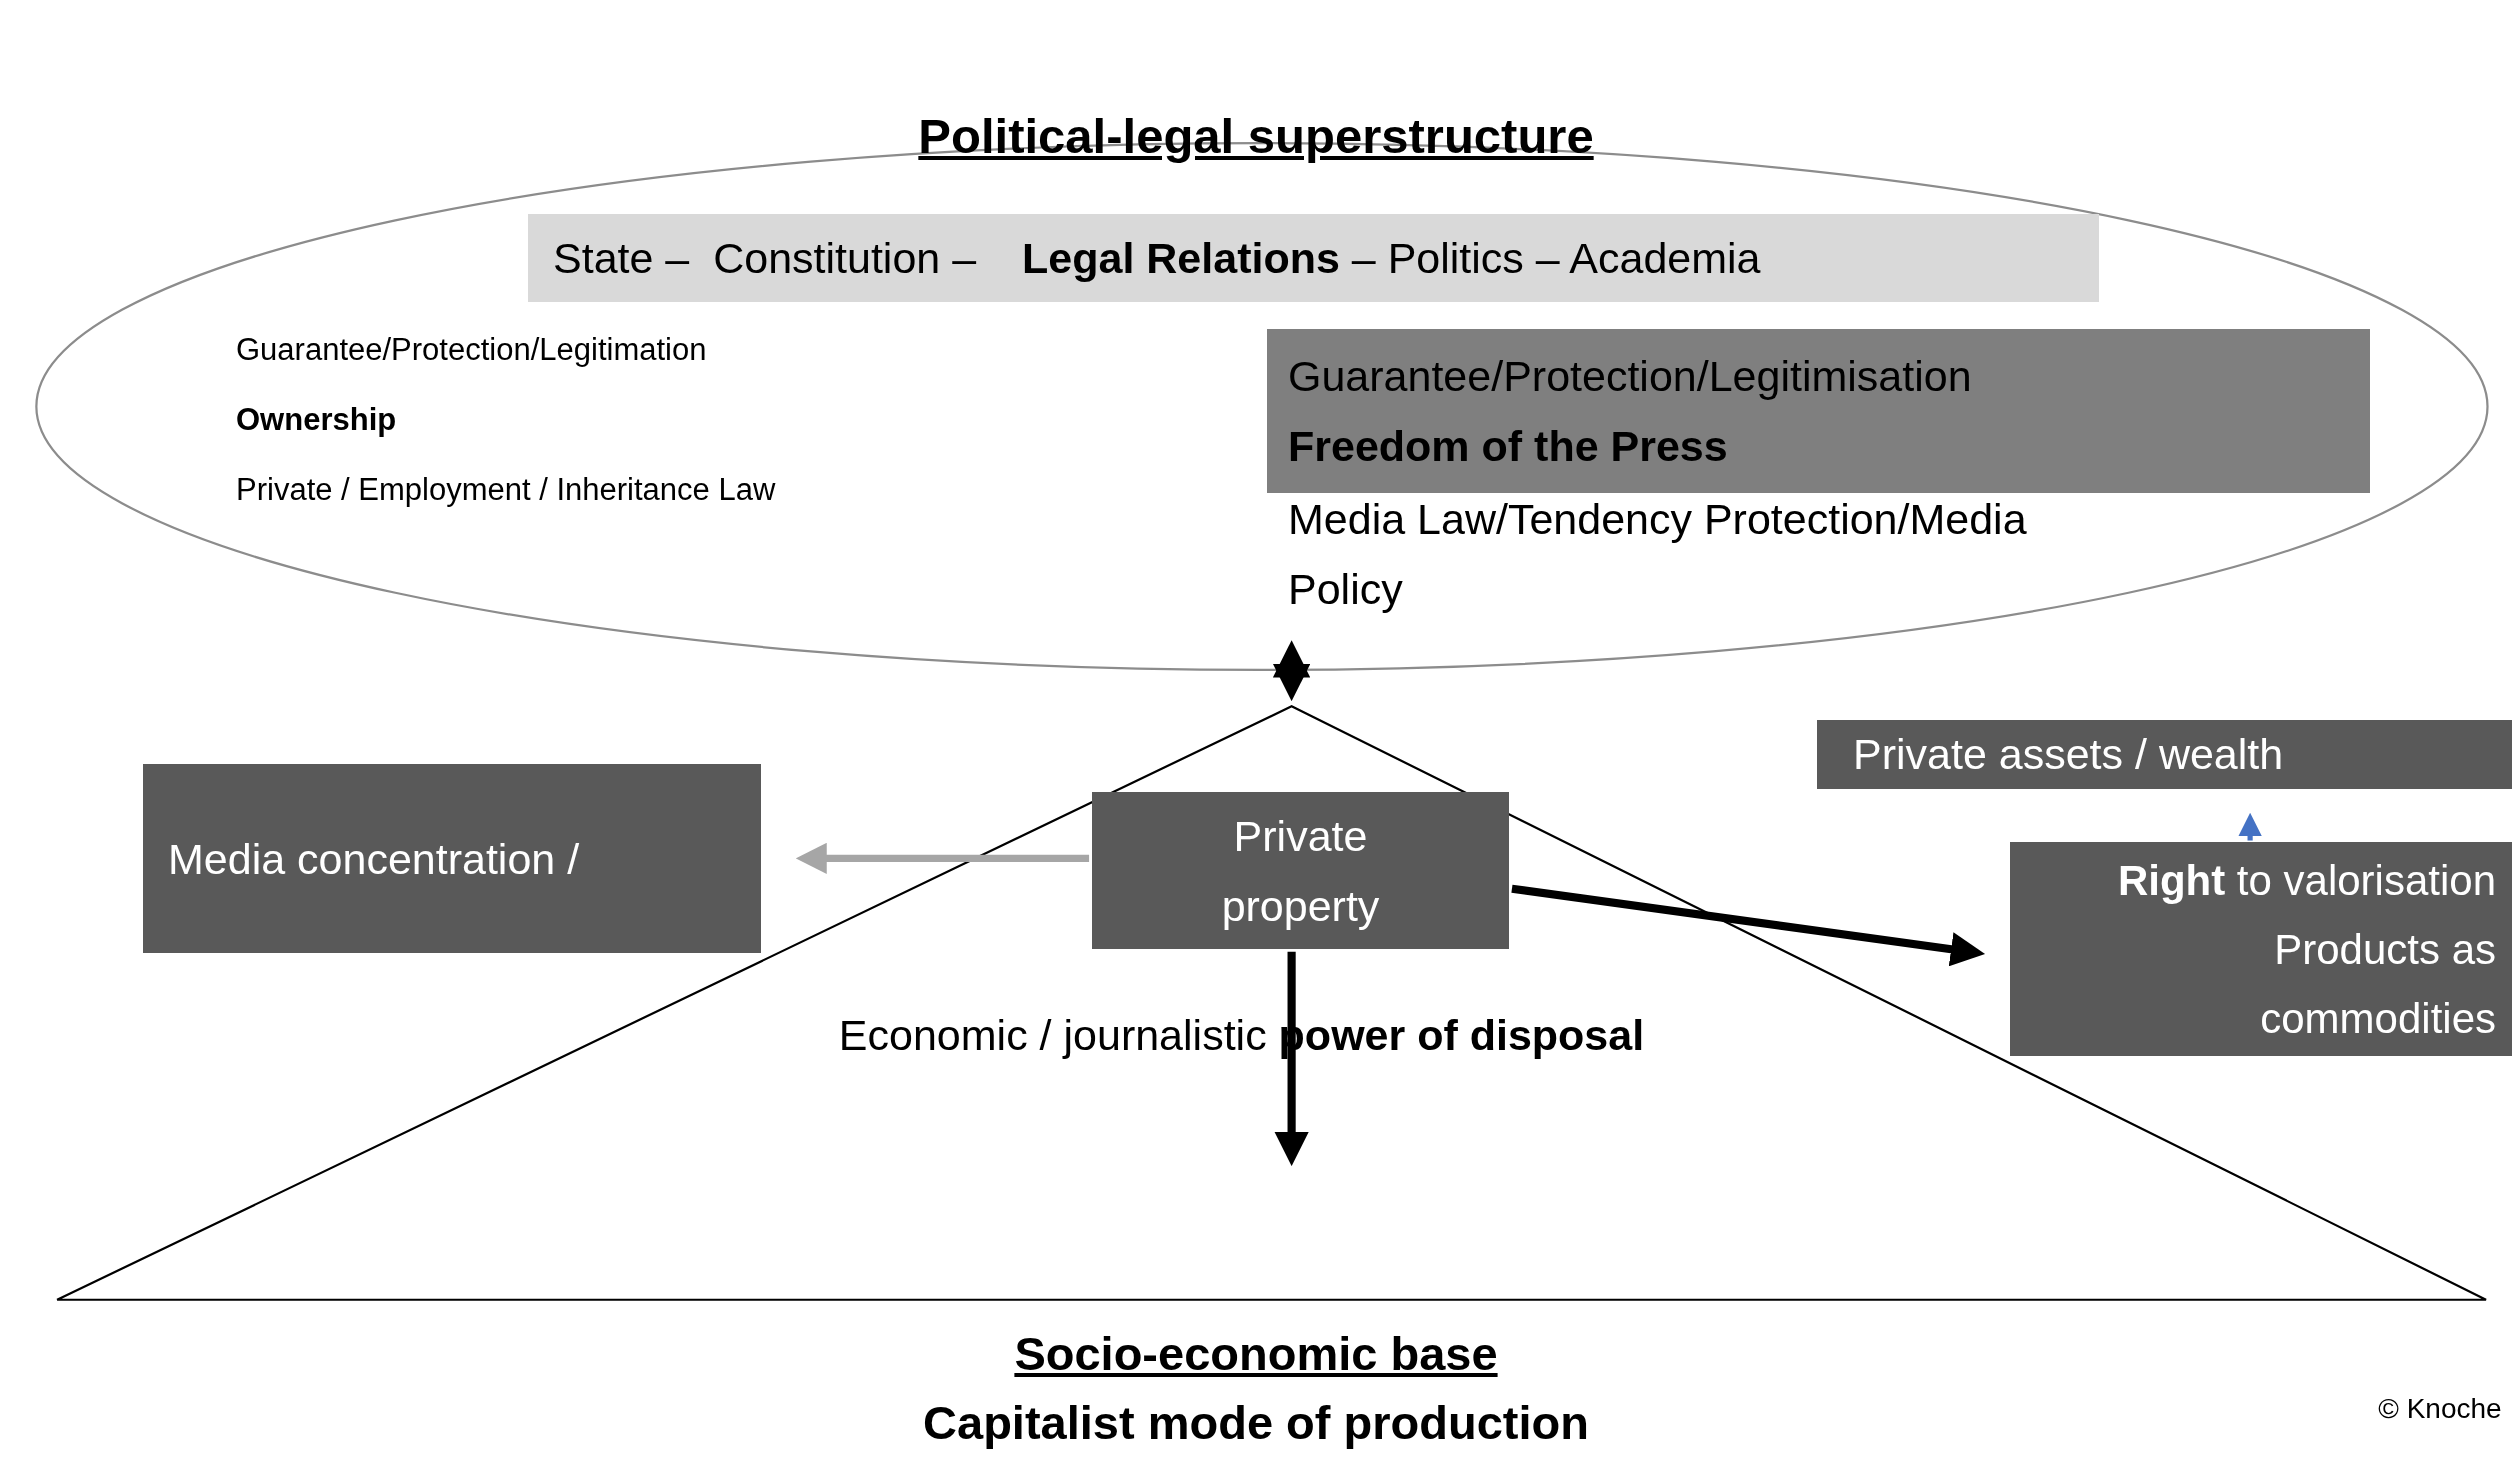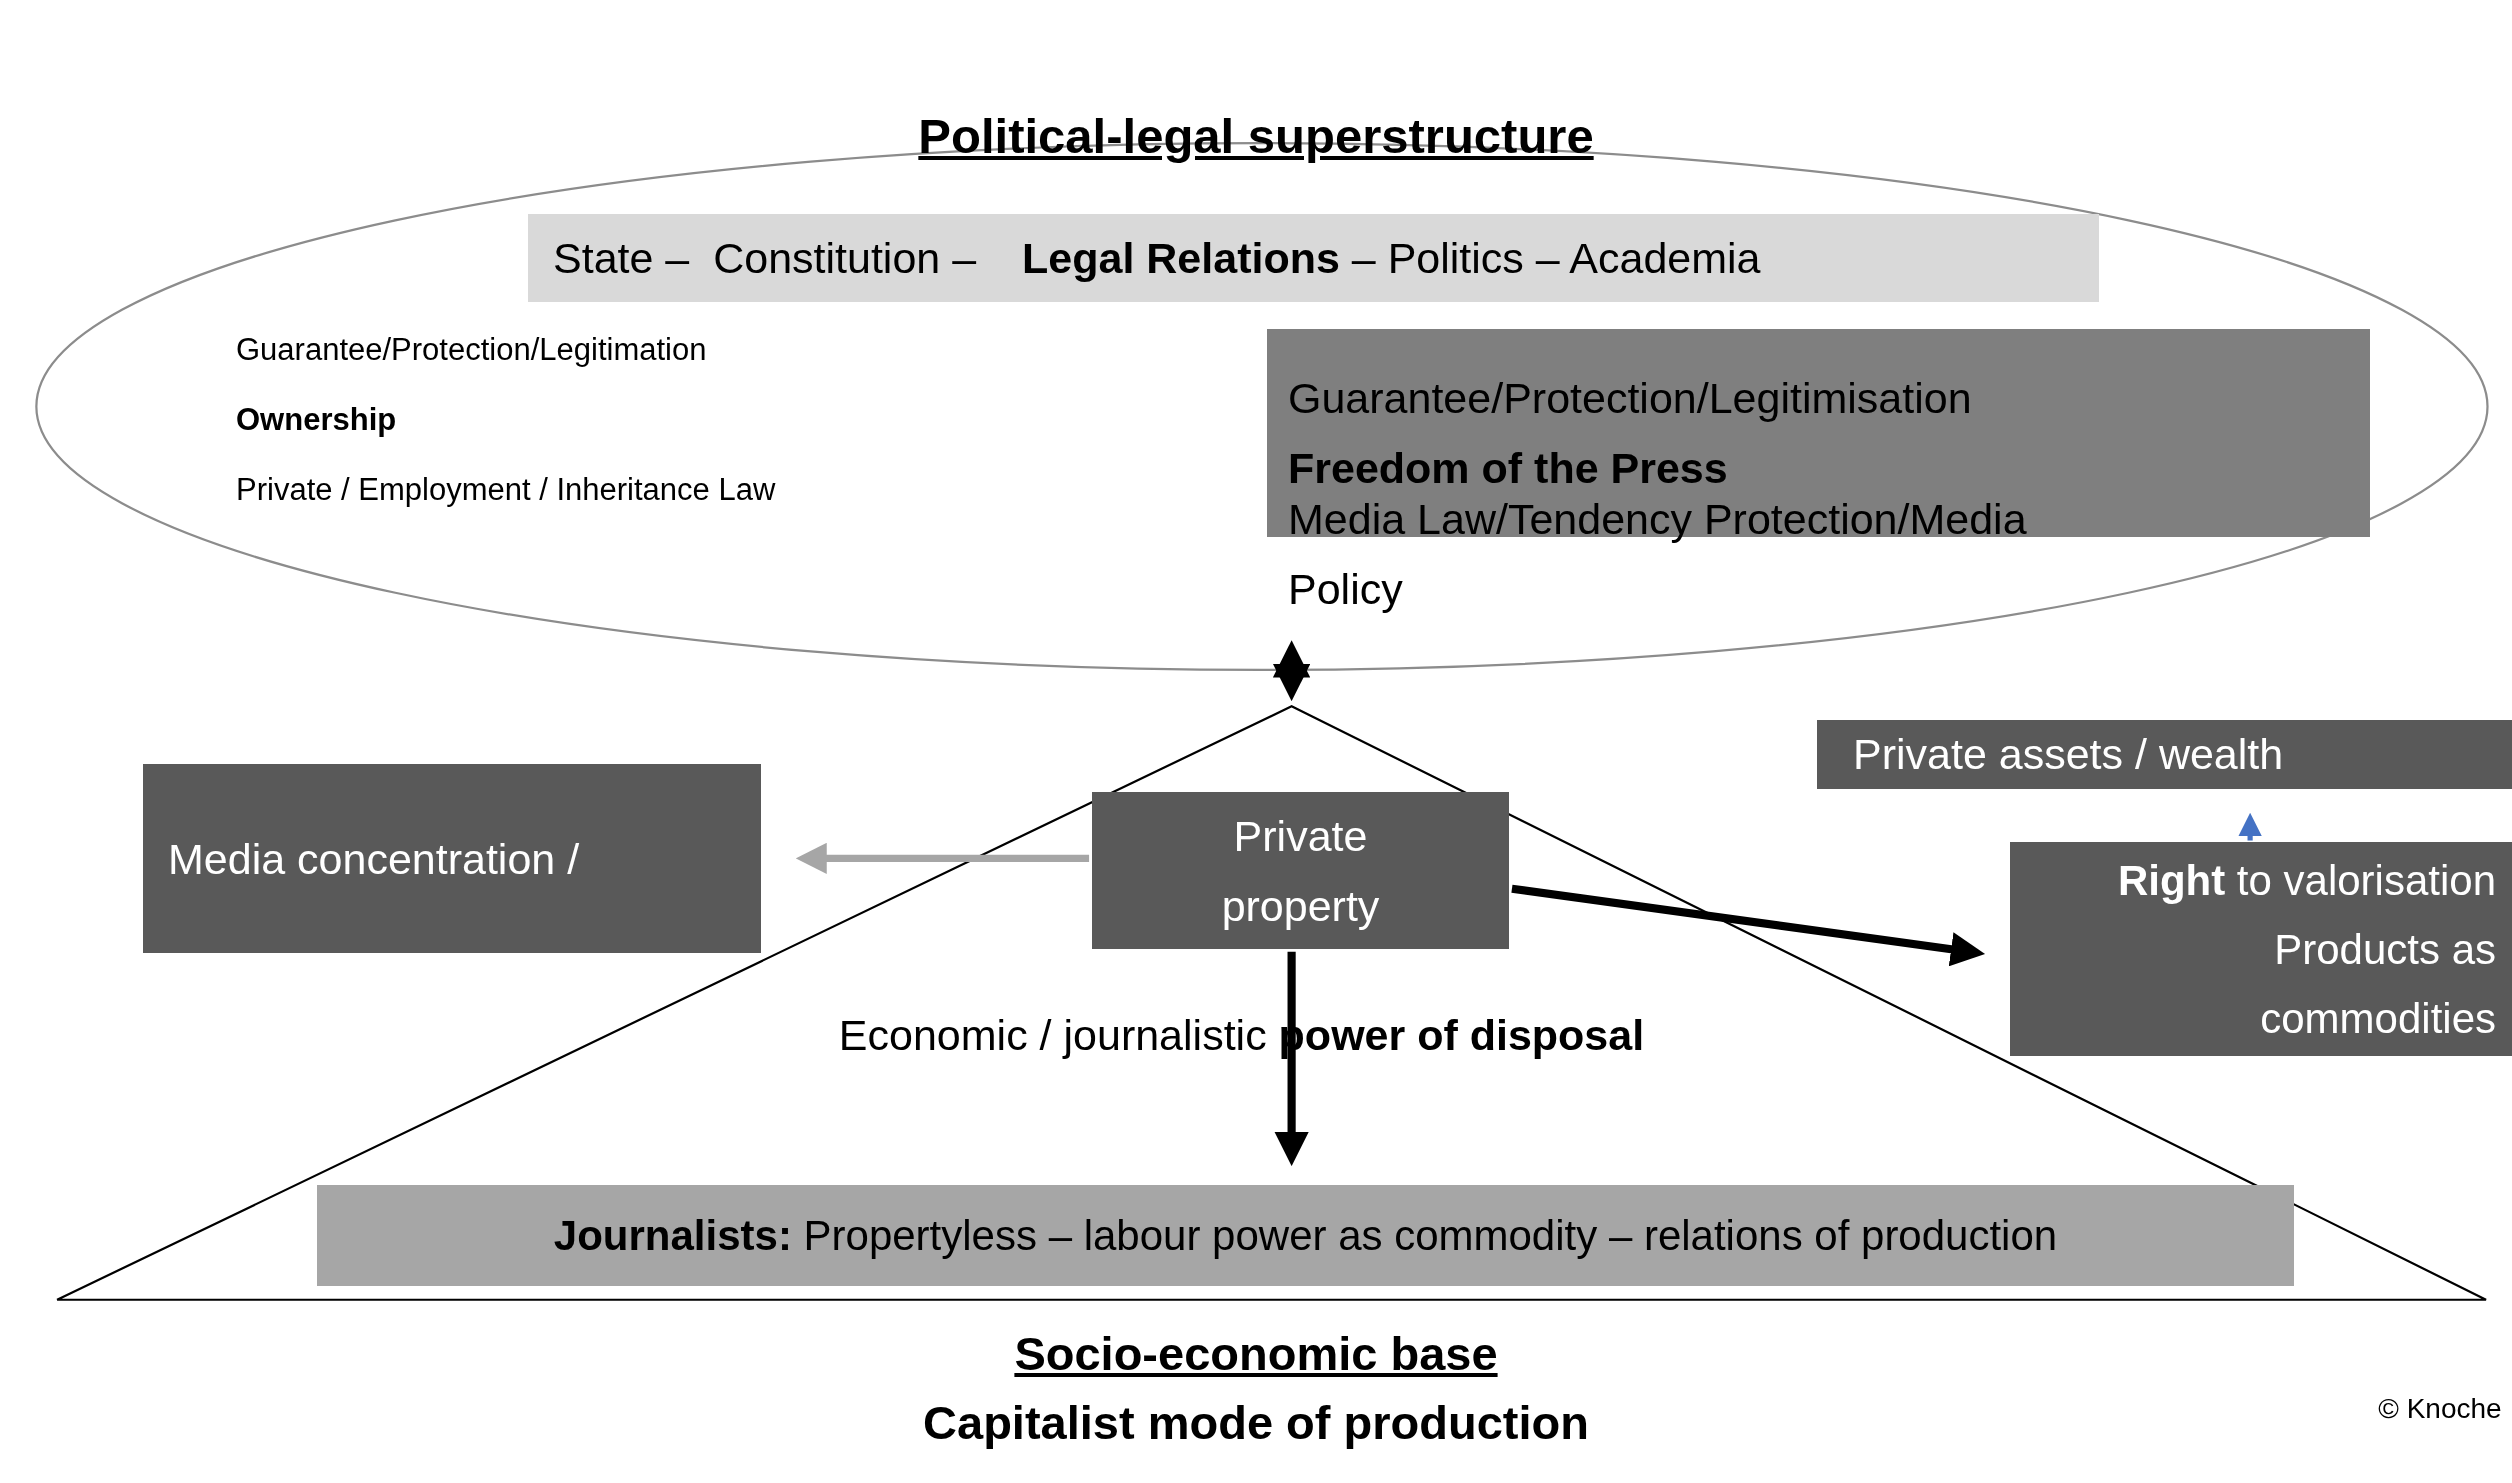--- a/index.html
+++ b/index.html
@@ -19,21 +19,21 @@
     left:528px;top:214px;width:1571px;height:88px;background:#d9d9d9;
     display:flex;align-items:center;padding-left:25px;box-sizing:border-box;
     font-size:43px;white-space:pre-wrap;
   }
   #state-bar .b{font-weight:700;margin-left:34px;}
 
   #ownership-block{left:236px;top:315px;font-size:31px;line-height:70px;}
   #ownership-block .b{font-weight:700;}
 
   #press-box{
-    left:1267px;top:329px;width:1103px;height:208px;background:#7f7f7f;color:#000;
+    left:1267px;top:329px;width:1103px;height:164px;background:#7f7f7f;color:#000;
     display:flex;flex-direction:column;justify-content:center;
     padding-left:21px;box-sizing:border-box;font-size:43px;line-height:70px;
   }
   #press-box .b{font-weight:700;}
 
   #media-law{left:1288px;top:484px;font-size:43px;line-height:70px;}
 
   .darkbox{background:#595959;color:#ffffff;}
 
   #media-concentration{
@@ -118,23 +118,20 @@
   <div id="right-box" class="abs content darkbox">
     <div><span class="b">Right</span><span> to valorisation</span></div>
     <div>Products as</div>
     <div>commodities</div>
   </div>
 
   <div id="power-label" class="abs content">
     <span>Economic / journalistic </span><span class="b">power of disposal</span>
   </div>
 
-  <div id="journalists-bar" class="abs content">
-    <span><span class="b">Journalists:</span><span> Propertyless – labour power as commodity – relations of production</span></span>
-  </div>
 
   <div id="base-title" class="abs content">Socio-economic base</div>
   <div id="base-subtitle" class="abs content">Capitalist mode of production</div>
   <div id="credit" class="abs content">© Knoche</div>
 
   <svg id="arrows-layer" class="layer" viewBox="0 0 3386 1999">
     <defs>
       <marker id="ahB" viewBox="0 0 10 10" refX="7" refY="5" markerWidth="4.2" markerHeight="4.2" orient="auto-start-reverse">
         <path d="M0 0 L10 5 L0 10 z" fill="#000000"></path>
       </marker>

